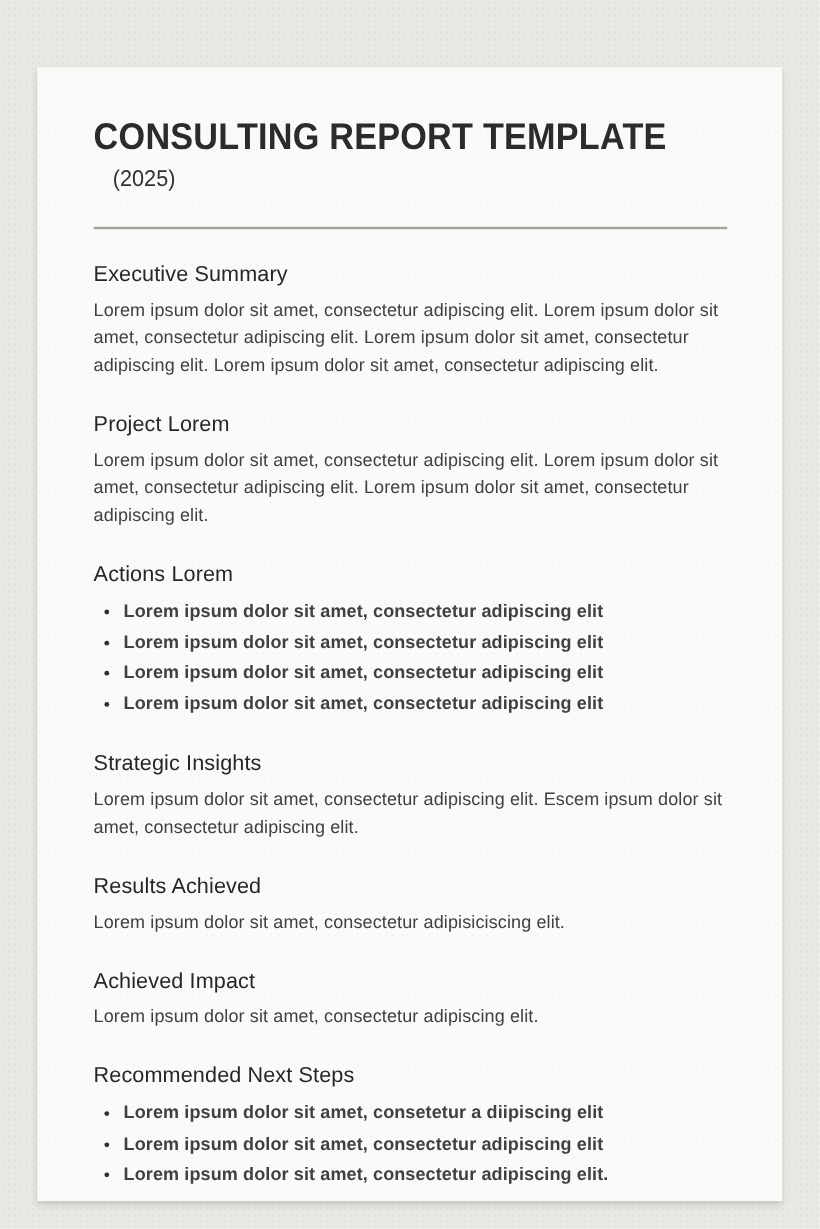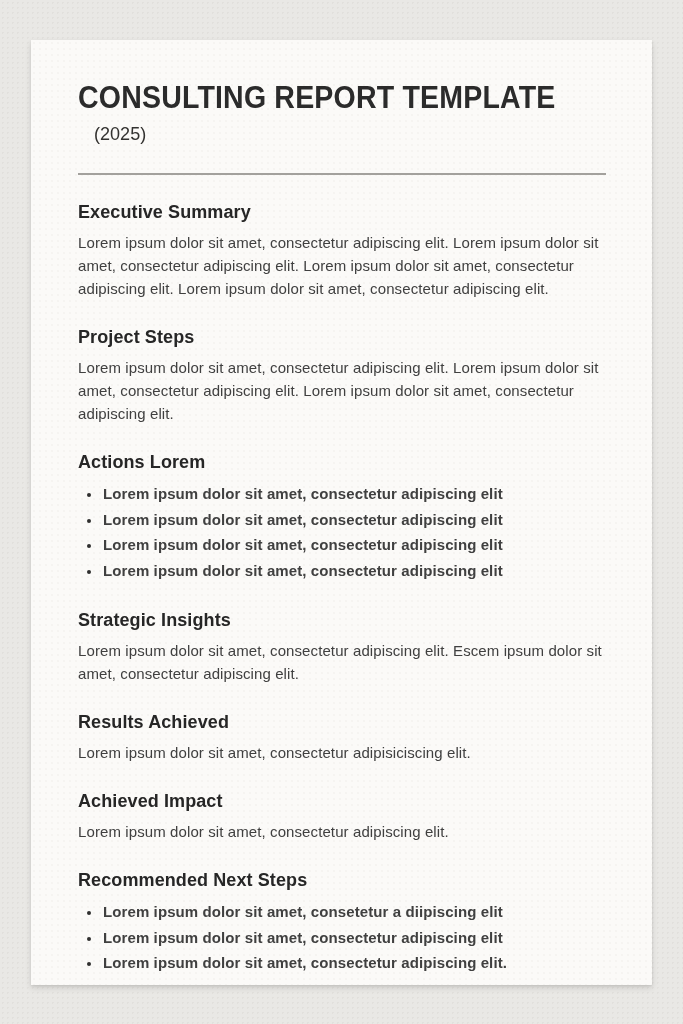--- a/index.html
+++ b/index.html
@@ -10,21 +10,21 @@
     background: #e9e8e5;
     background-image: radial-gradient(rgba(120,115,105,0.07) 1px, transparent 1px);
     background-size: 5px 5px;
     font-family: "Liberation Sans", sans-serif;
     overflow: hidden;
     position: relative;
   }
   .card {
     position: absolute;
     left: 31px;
-    top: 40px;
+    top: 56px;
     width: 621px;
     height: 945px;
     background: #fbfaf8;
     background-image: radial-gradient(rgba(150,140,125,0.05) 1px, transparent 1px);
     background-size: 6px 6px;
     box-shadow: 0 3px 6px rgba(0,0,0,0.12), 0 1px 2px rgba(0,0,0,0.08);
     padding: 40px 46px 24px 47px;
     overflow: hidden;
   }
   .doc-title {
@@ -56,21 +56,21 @@
   .divider {
     margin-top: 26px;
     height: 2px;
     background: #a3a19d;
     border: none;
   }
   .section { margin-top: 26px; }
   .section h2 {
     margin: 0 0 8px 0;
     font-size: 18px;
-    font-weight: 700;
+    font-weight: 400;
     color: #262626;
     line-height: 22px;
     letter-spacing: 0.1px;
   }
   .section p {
     margin: 0;
     font-size: 15px;
     color: #404040;
     line-height: 23px;
     letter-spacing: 0.1px;
@@ -101,21 +101,21 @@
   <p class="doc-subtitle"><span class="squeeze">(2025)</span></p>
 
   <div class="divider"></div>
 
   <div class="section">
     <h2>Executive Summary</h2>
     <p>Lorem ipsum dolor sit amet, consectetur adipiscing elit. Lorem ipsum dolor sit amet, consectetur adipiscing elit. Lorem ipsum dolor sit amet, consectetur adipiscing elit. Lorem ipsum dolor sit amet, consectetur adipiscing elit.</p>
   </div>
 
   <div class="section">
-    <h2>Project Steps</h2>
+    <h2>Project Lorem</h2>
     <p>Lorem ipsum dolor sit amet, consectetur adipiscing elit. Lorem ipsum dolor sit amet, consectetur adipiscing elit. Lorem ipsum dolor sit amet, consectetur adipiscing elit.</p>
   </div>
 
   <div class="section">
     <h2>Actions Lorem</h2>
     <ul>
       <li>Lorem ipsum dolor sit amet, consectetur adipiscing elit</li>
       <li>Lorem ipsum dolor sit amet, consectetur adipiscing elit</li>
       <li>Lorem ipsum dolor sit amet, consectetur adipiscing elit</li>
       <li>Lorem ipsum dolor sit amet, consectetur adipiscing elit</li>

